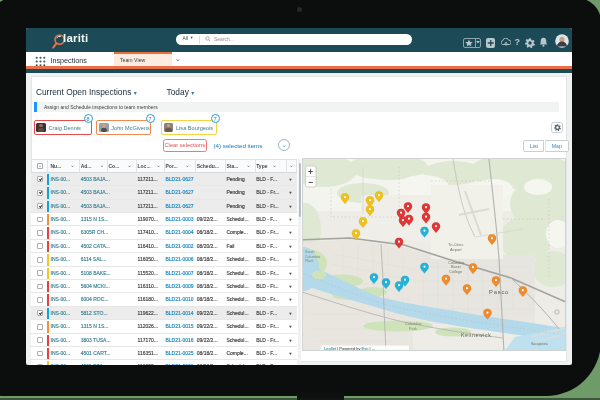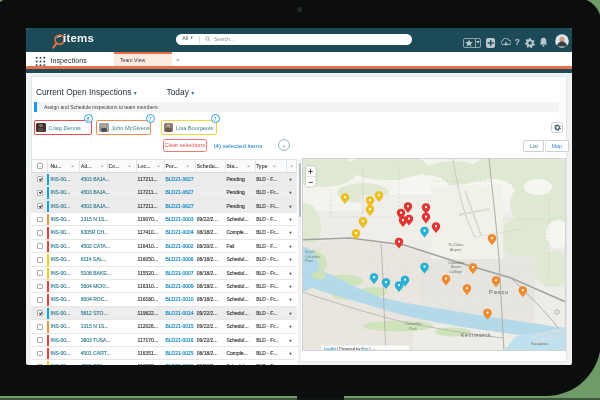--- a/index.html
+++ b/index.html
@@ -24,21 +24,21 @@
 <div id="cam"></div>
 <div id="screen">
 
   <div class="abs" style="left:0;top:0;width:546px;height:24px;background:#1c4b57"></div>
 
   <svg class="abs" style="left:25.5px;top:5px" width="18" height="18" viewBox="0 0 18 18">
     <circle cx="8.6" cy="6.6" r="4.6" fill="none" stroke="#e8723f" stroke-width="1.6"></circle>
     <path d="M5.9,4.6 A3.4,3.4 0 0 1 9.4,3.3" fill="none" stroke="#f5f8f8" stroke-width="1" stroke-linecap="round"></path>
     <line x1="5.4" y1="10.4" x2="2.2" y2="14.6" stroke="#e8723f" stroke-width="2" stroke-linecap="round"></line>
   </svg>
-  <div class="abs" style="left:37.5px;top:4.5px;font-size:11.5px;font-weight:bold;color:#f3f6f6;letter-spacing:0.2px">items</div>
+  <div class="abs" style="left:37.5px;top:4.5px;font-size:11.5px;font-weight:bold;color:#f3f6f6;letter-spacing:0.2px">lariti</div>
 
   <div class="abs" style="left:150.5px;top:6.5px;width:236px;height:11px;background:#fff;border-radius:5.5px"></div>
   <div class="abs" style="left:157px;top:8.2px;font-size:4.8px;color:#444">All</div>
   <div class="abs" style="left:165px;top:7.4px;font-size:4.5px;color:#555">▾</div>
   <div class="abs" style="left:173.5px;top:8px;width:0.8px;height:8px;background:#ddd"></div>
   <svg class="abs" style="left:179px;top:8.6px" width="6" height="6" viewBox="0 0 6 6">
     <circle cx="2.4" cy="2.4" r="1.7" fill="none" stroke="#8e8e8e" stroke-width="0.7"></circle>
     <line x1="3.6" y1="3.6" x2="5.2" y2="5.2" stroke="#8e8e8e" stroke-width="0.7"></line>
   </svg>
   <div class="abs" style="left:188.5px;top:8.2px;font-size:5px;color:#8f8f8f">Search...</div>

